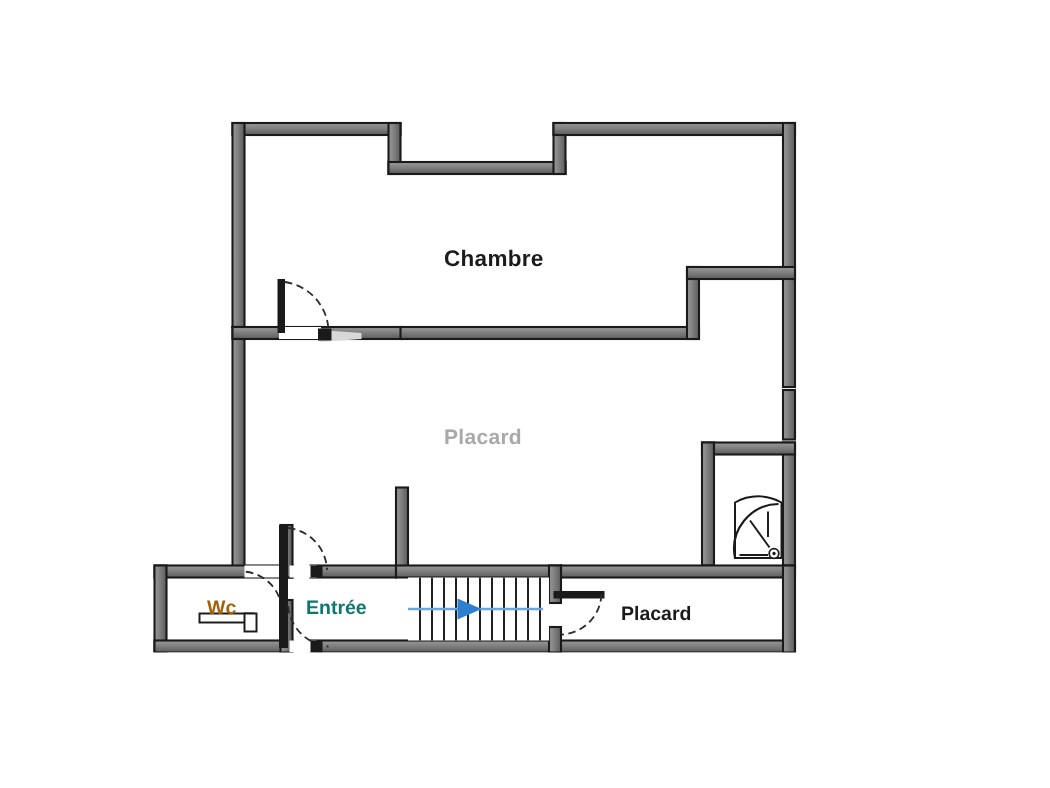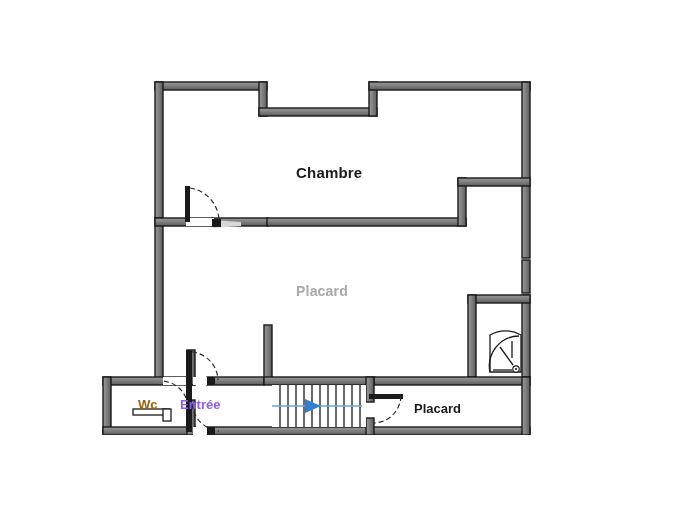--- a/index.html
+++ b/index.html
@@ -48,24 +48,24 @@
     letter-spacing: 0.2px;
   }
   #label-wc {
     left: 118px;
     top: 397px;
     font-size: 13px;
     color: #a16207;
     margin-left: 20px;
   }
   #label-entree {
-    left: 180px;
+    left: 204px;
     top: 397px;
     font-size: 13px;
-    color: #8b5cf6;
+    color: #0f766e;
   }
   #label-placard {
     left: 414px;
     top: 401px;
     font-size: 13px;
     color: #1b1b1b;
     text-align: right;
   }
 </style>
 </head>

